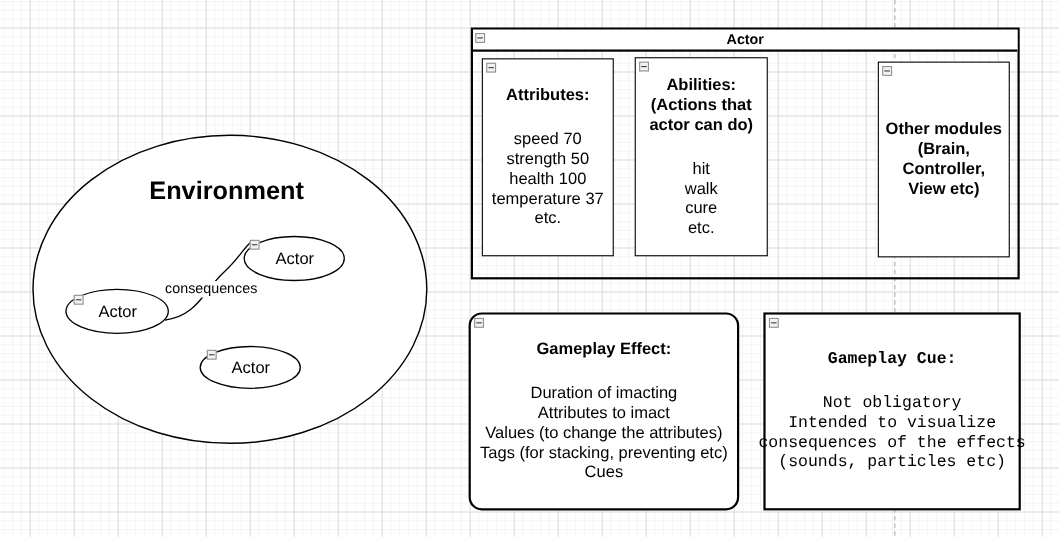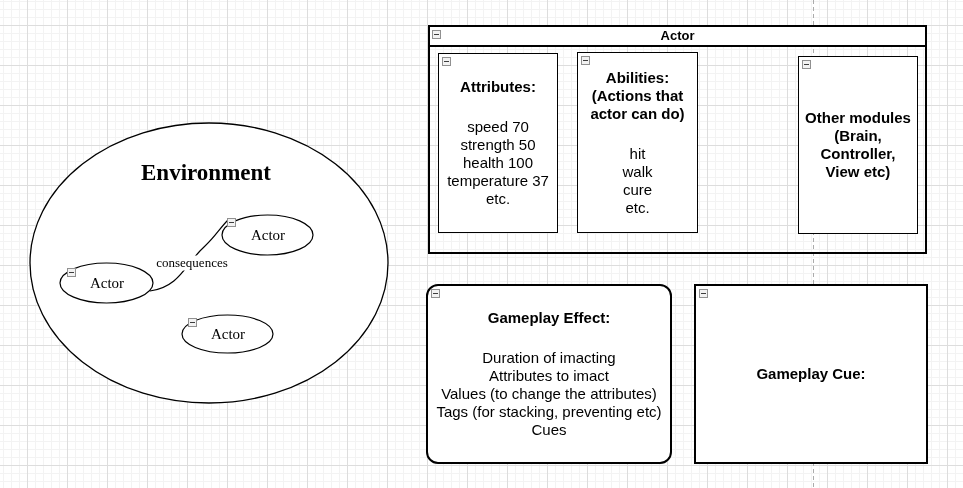--- a/index.html
+++ b/index.html
@@ -22,21 +22,20 @@
     background-position: 27px 0, 0 25px, 3px 0, 0 1px;
   }
   svg.shapes { position: absolute; left: 0; top: 0; }
 
   .lbl {
     position: absolute;
     transform: translate(-50%, -50%);
     white-space: nowrap;
     text-align: center;
     line-height: 1.15;
-    font-family: Liberation Serif, serif;
   }
   .env-lbl   { font-size: 23px; font-weight: bold; }
   .actor-lbl { font-size: 15px; }
   .edge-lbl  { font-size: 13px; background: #ffffff; padding: 0 1px; }
 
   .collapse {
     position: absolute;
     width: 9px; height: 9px;
     box-sizing: border-box;
     background: #f2f2f2;
@@ -80,21 +79,21 @@
   }
   .module .collapse { left: 3px; top: 3px; }
   .module .heading { font-weight: bold; white-space: pre; }
   .module .mbody   { white-space: pre; margin-top: 22px; }
   [data-bind]:empty { display: none; }
 
   .box-attributes { left: 438px; top: 53px;  width: 120px; height: 180px; }
   .box-abilities  { left: 577px; top: 52px;  width: 121px; height: 181px; }
   .box-other      { left: 798px; top: 56px;  width: 120px; height: 178px; }
   .box-effect     { left: 426px; top: 284px; width: 246px; height: 180px; border-width: 2px; border-radius: 12px; }
-  .box-cue        { left: 694px; top: 284px; width: 234px; height: 180px; border-width: 2px; }
+  .box-cue        { left: 694px; top: 284px; width: 234px; height: 180px; border-width: 2px; font-family: Liberation Mono, monospace; }
 </style>
 </head>
 <body>
 
 <div id="canvas">
 
   <svg class="shapes" width="963" height="488" viewBox="0 0 963 488">
     <line x1="813.5" y1="0" x2="813.5" y2="488" stroke="#ababab" stroke-width="1" stroke-dasharray="4 3"></line>
     <ellipse cx="209" cy="263" rx="179" ry="140" fill="#ffffff" stroke="#000000" stroke-width="1.3"></ellipse>
     <path d="M 150 291 C 180 287 186 263 204 247 C 216 236 219 229 228 220" fill="none" stroke="#000000" stroke-width="1.2"></path>
@@ -158,15 +157,19 @@
     <div class="mbody" data-bind="gameplay_boxes.0.body">Duration of imacting
 Attributes to imact
 Values (to change the attributes)
 Tags (for stacking, preventing etc)
 Cues</div>
   </div>
 
   <div class="module box-cue">
     <span class="collapse"></span>
     <div class="heading" data-bind="gameplay_boxes.1.heading">Gameplay Cue:</div>
+    <div class="mbody" data-bind="gameplay_boxes.1.body">Not obligatory
+Intended to visualize
+consequences of the effects
+(sounds, particles etc)</div>
   </div>
 
 </div>
 
 </body></html>

